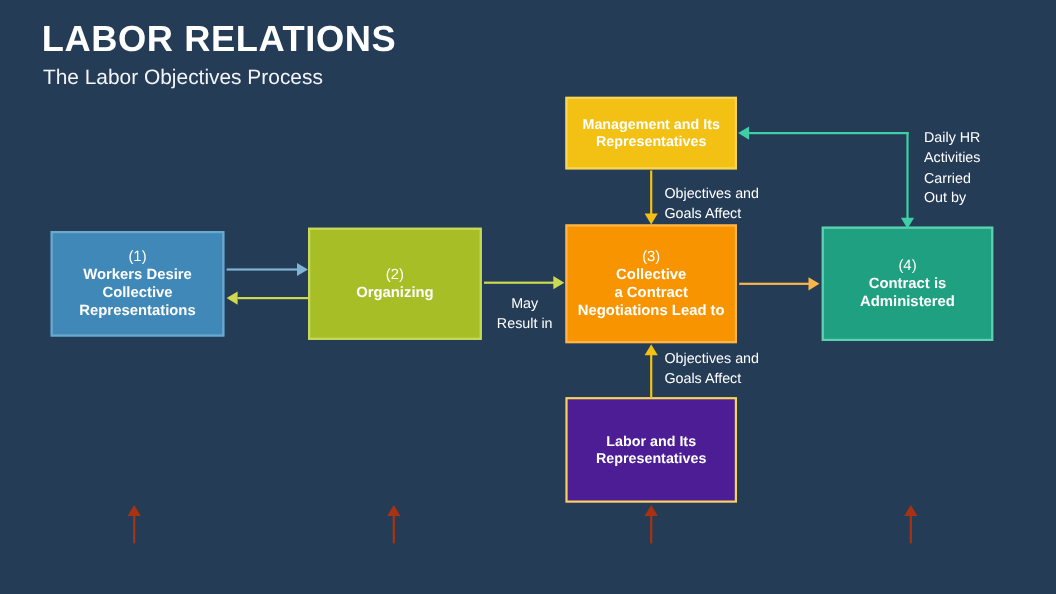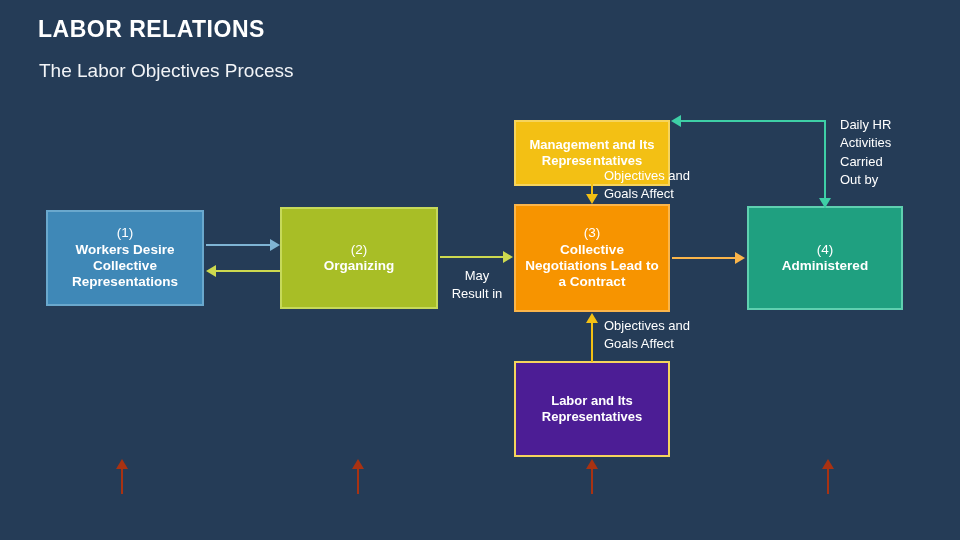--- a/index.html
+++ b/index.html
@@ -11,21 +11,21 @@
   }
   #slide {
     position: relative;
     width: 960px; height: 540px;
     background: #253c57;
   }
 
   
   .title {
     position: absolute; left: 38px; top: 16px;
-    font-size: 23px; font-weight: bold; color: #ffffff;
+    font-size: 33px; font-weight: bold; color: #ffffff;
     letter-spacing: 0.5px;
   }
   .subtitle {
     position: absolute; left: 39px; top: 60px;
     font-size: 19px; font-weight: normal; color: #f2f4f7;
   }
 
   
   .box {
     position: absolute;
@@ -57,21 +57,21 @@
     left: 747px; top: 206px; width: 156px; height: 104px;
     background: #1fa080; border: 2px solid #5fd0b0;
     font-size: 13.5px; font-weight: bold;
   }
   .box-num { font-weight: normal; font-size: 13.5px; }
 
   
   .box-mgmt {
     left: 514px; top: 88px; width: 156px; height: 66px;
     background: #f3c014; border: 2px solid #f6d45c;
-    font-size: 13px; font-weight: bold; margin-top: 32px;
+    font-size: 13px; font-weight: bold;
   }
   .box-labor {
     left: 514px; top: 361px; width: 156px; height: 96px;
     background: #4c1d95; border: 2px solid #f6d45c;
     font-size: 13px; font-weight: bold;
   }
 
   
   .laws-bar {
     position: absolute; left: 45px; top: 492px;
@@ -123,26 +123,27 @@
   </div>
 
   <div class="box box-2">
     <span class="ln box-num">(2)</span>
     <span class="ln">Organizing</span>
   </div>
 
   <div class="box box-3">
     <span class="ln box-num">(3)</span>
     <span class="ln">Collective</span>
+    <span class="ln">a Contract</span>
     <span class="ln">Negotiations Lead to</span>
-    <span class="ln">a Contract</span>
   </div>
 
   <div class="box box-4">
     <span class="ln box-num">(4)</span>
+    <span class="ln">Contract is</span>
     <span class="ln">Administered</span>
   </div>
 
   <div class="box box-mgmt">
     <span class="ln">Management and Its</span>
     <span class="ln">Representatives</span>
   </div>
 
   <div class="box box-labor">
     <span class="ln">Labor and Its</span>

